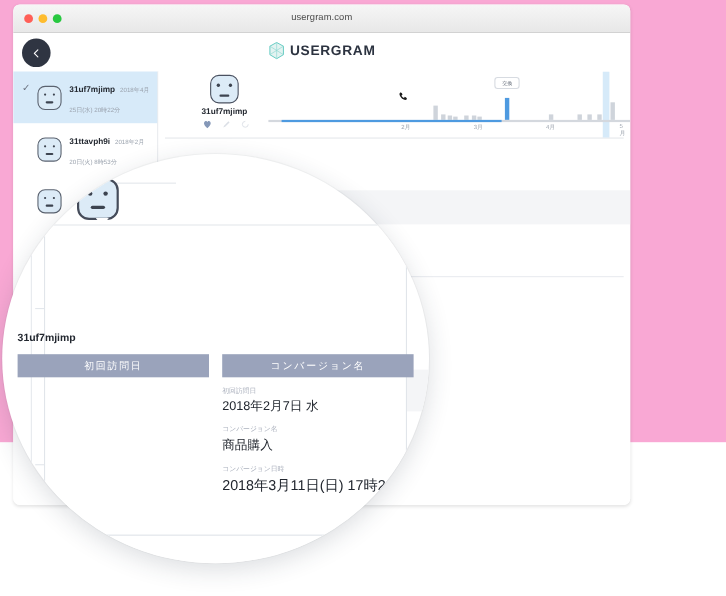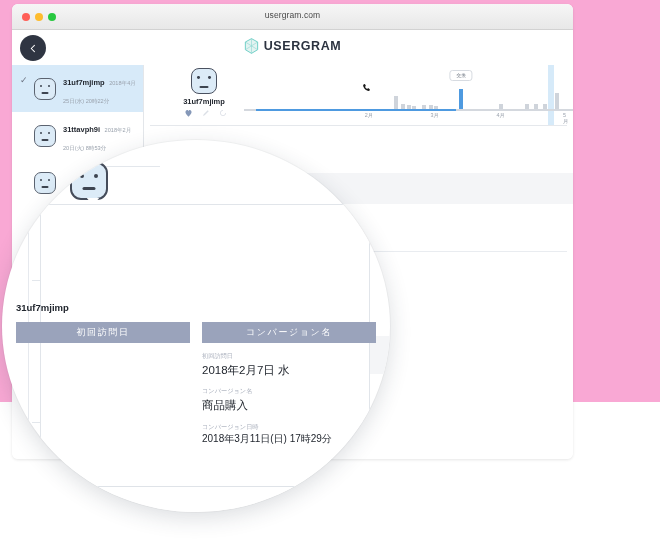--- a/index.html
+++ b/index.html
@@ -172,21 +172,21 @@
   }
   .cols{position:absolute;left:14px;top:182px;right:14px;display:flex;gap:12px;}
   .col{flex:1;}
   .col-head{
     background:#9aa3bb;color:#ffffff;text-align:center;
     font-size:9px;letter-spacing:1.6px;padding:4px 0;
   }
   .fld{margin-top:9px;}
   .fld-label{font-size:6.2px;color:#a8aebb;line-height:1.4;}
   .fld-value{font-size:11.5px;color:#22272f;line-height:1.45;margin-top:1px;}
-  .fld-value.sm{font-size:10px;}
+  .fld-value.sm{font-size:13px;}
 
   .mag-rule{
     position:absolute;left:30px;right:14px;top:346px;height:1px;background:#dfe3e8;
   }
   .mag-side-avatar{
     position:absolute;left:-4px;top:314px;width:22px;height:22px;border-radius:7px;
     background:#dcebf7;border:1.4px solid #5b6370;box-sizing:border-box;
   }
   .mag-side-avatar:before,.mag-side-avatar:after{
     content:"";position:absolute;top:6px;width:2.4px;height:2.4px;border-radius:50%;background:#3d4450;

